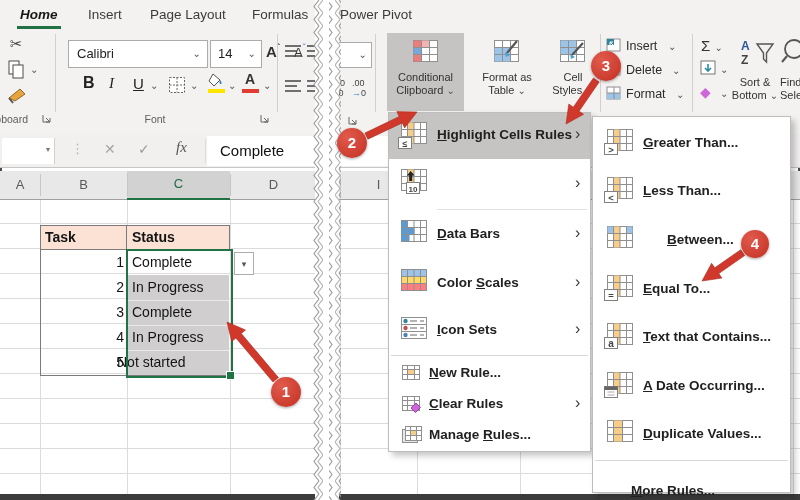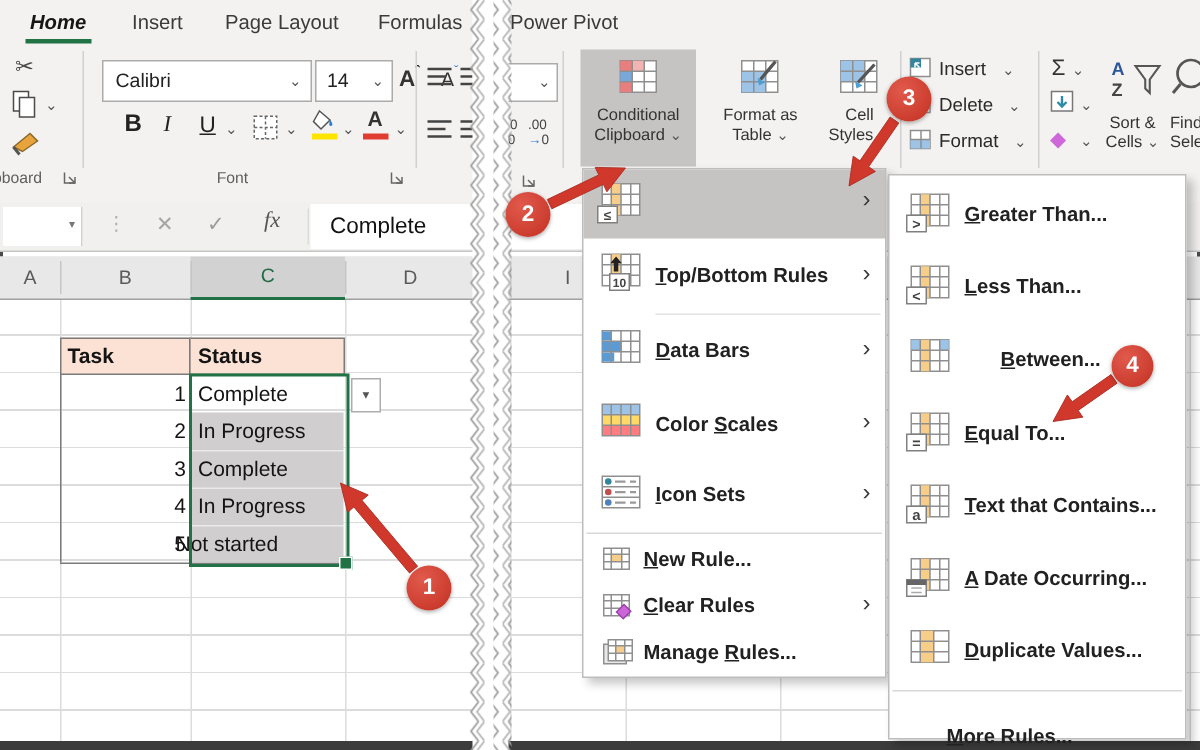--- a/index.html
+++ b/index.html
@@ -274,21 +274,21 @@
   <div class="ab" style="left:700px;top:84px;font-size:14px;color:#cf66d9;"><span>◆</span></div>
   <div class="ab chev" style="left:720px;top:88px;">⌄</div>
   <div class="ab" style="left:735px;top:36px;width:44px;height:72px;">
     <svg width="40" height="36">
       <text x="6" y="14" font-size="12" font-weight="bold" fill="#2b579a">A</text>
       <text x="6" y="28" font-size="12" font-weight="bold" fill="#444">Z</text>
       <path d="M22 8 H38 L31.5 17 V26 L28.5 23 V17 Z" fill="none" stroke="#555" stroke-width="1.4"></path>
     </svg>
     <div class="ribtxt" style="position:absolute;left:-4px;top:40px;width:48px;">
       <span>Sort &amp;</span><br>
-      <span>Cells</span> <span class="chev">⌄</span>
+      <span>Bottom</span> <span class="chev">⌄</span>
     </div>
   </div>
   <div class="ab" style="left:780px;top:36px;width:20px;height:72px;overflow:hidden;">
     <svg width="30" height="34">
         <circle cx="14" cy="13" r="9" fill="none" stroke="#555" stroke-width="1.8"></circle>
         <path d="M7 20 L2 26" stroke="#555" stroke-width="2"></path>
       </svg>
     <div class="ribtxt" style="position:absolute;left:0;top:40px;width:44px;text-align:left;">
       <span>Find &amp;</span><br>
       <span>Select</span>
@@ -328,33 +328,33 @@
   <div class="ab menu" style="left:388px;top:112px;width:201px;height:338px;">
 
     <div class="ab" style="left:0;top:0;width:201px;height:46px;background:#c6c4c2;">
       <svg style="position:absolute;left:8px;top:8px;" width="32" height="30">
         <rect x="4.5" y="1.5" width="25" height="21" fill="#fff" stroke="#8f8f8f"></rect>
         <rect x="10.5" y="1.5" width="6.5" height="21" fill="#f7cd8a"></rect>
         <path d="M10.5 1.5 V22.5 M17 1.5 V22.5 M23.5 1.5 V22.5 M4.5 8.5 H29.5 M4.5 15.5 H29.5" stroke="#8f8f8f" fill="none"></path>
         <rect x="1.5" y="16.5" width="13" height="11" fill="#fff" stroke="#808080"></rect>
         <text x="8" y="25.5" font-size="9" font-weight="bold" fill="#444" text-anchor="middle">≤</text>
       </svg>
+      <span class="mi-label" style="position:absolute;left:48px;top:14px;"><u>H</u>ighlight Cells Rules</span>
       <span class="mi-chev" style="position:absolute;left:186px;top:13px;">›</span>
     </div>
 
     <div class="ab" style="left:0;top:46px;width:201px;height:49px;">
       <svg style="position:absolute;left:8px;top:9px;" width="32" height="30">
         <rect x="4.5" y="1.5" width="25" height="21" fill="#fff" stroke="#8f8f8f"></rect>
         <rect x="10.5" y="1.5" width="6.5" height="21" fill="#f7cd8a"></rect>
         <path d="M10.5 1.5 V22.5 M17 1.5 V22.5 M23.5 1.5 V22.5 M4.5 8.5 H29.5 M4.5 15.5 H29.5" stroke="#8f8f8f" fill="none"></path>
         <path d="M13.7 3 L17.5 7.5 H15.2 V13 H12.2 V7.5 H9.9 Z" fill="#222"></path>
         <rect x="9.5" y="14.5" width="13" height="11" fill="#fff" stroke="#808080"></rect>
         <text x="16" y="23.5" font-size="8" font-weight="bold" fill="#444" text-anchor="middle">10</text>
       </svg>
-      <span class="mi-label" style="position:absolute;left:48px;top:17px;"><u>T</u>op/Bottom Rules</span>
       <span class="mi-chev" style="position:absolute;left:186px;top:16px;">›</span>
     </div>
     <div class="ab" style="left:48px;top:96px;width:150px;height:1px;background:#e2e2e2;"></div>
 
     <div class="ab" style="left:0;top:97px;width:201px;height:48px;">
       <svg style="position:absolute;left:8px;top:9px;" width="32" height="30">
         <rect x="4.5" y="1.5" width="25" height="21" fill="#fff" stroke="#8f8f8f"></rect>
         <rect x="4.5" y="2" width="6" height="6" fill="#5b9bd5"></rect>
         <rect x="4.5" y="9" width="13" height="6" fill="#5b9bd5"></rect>
         <rect x="4.5" y="16" width="8" height="6" fill="#5b9bd5"></rect>

